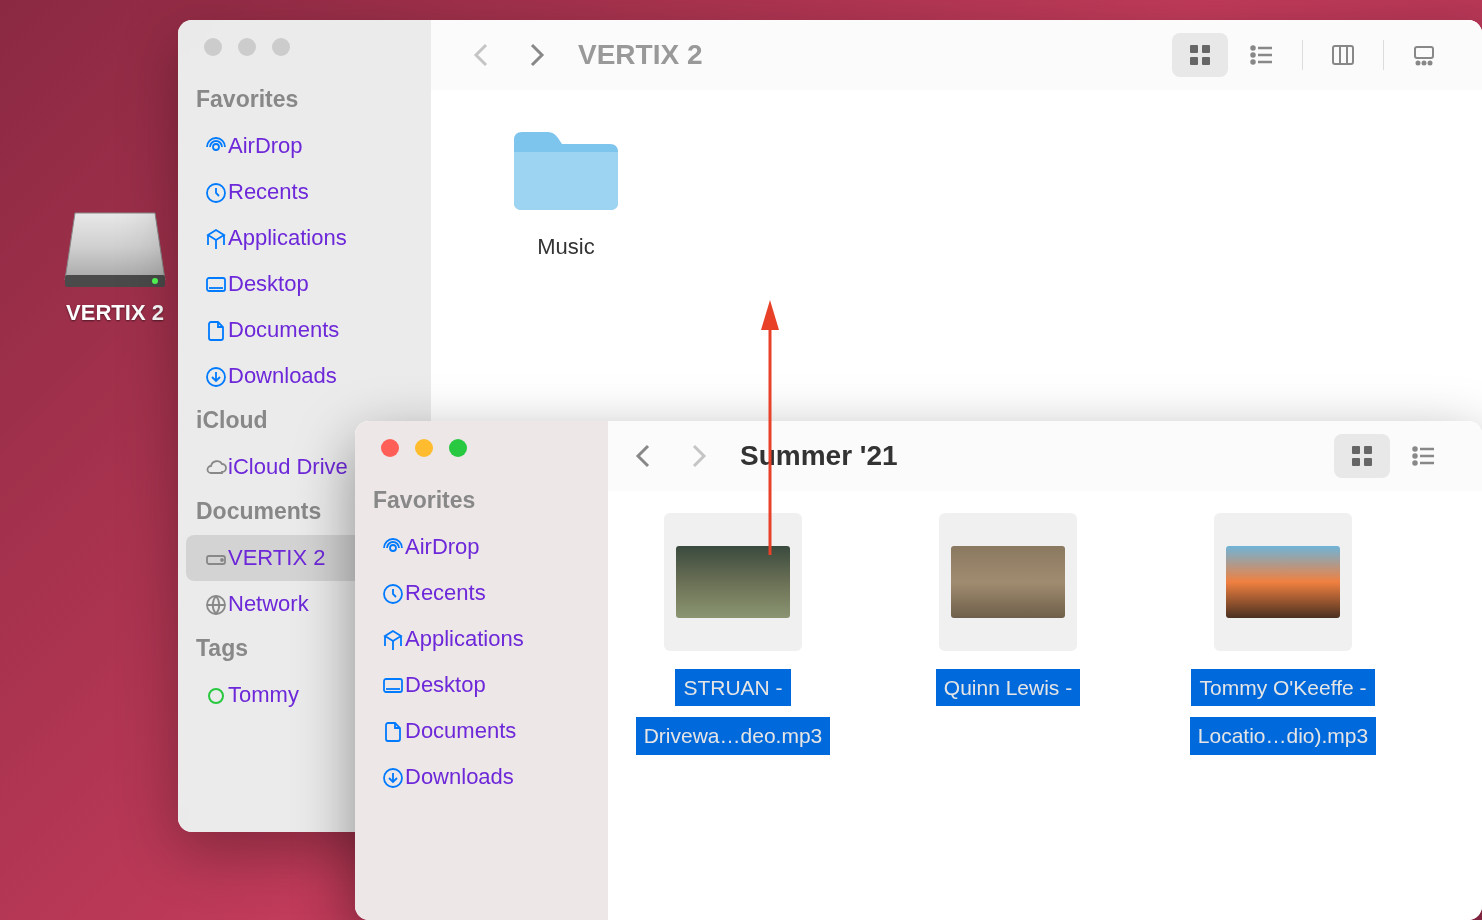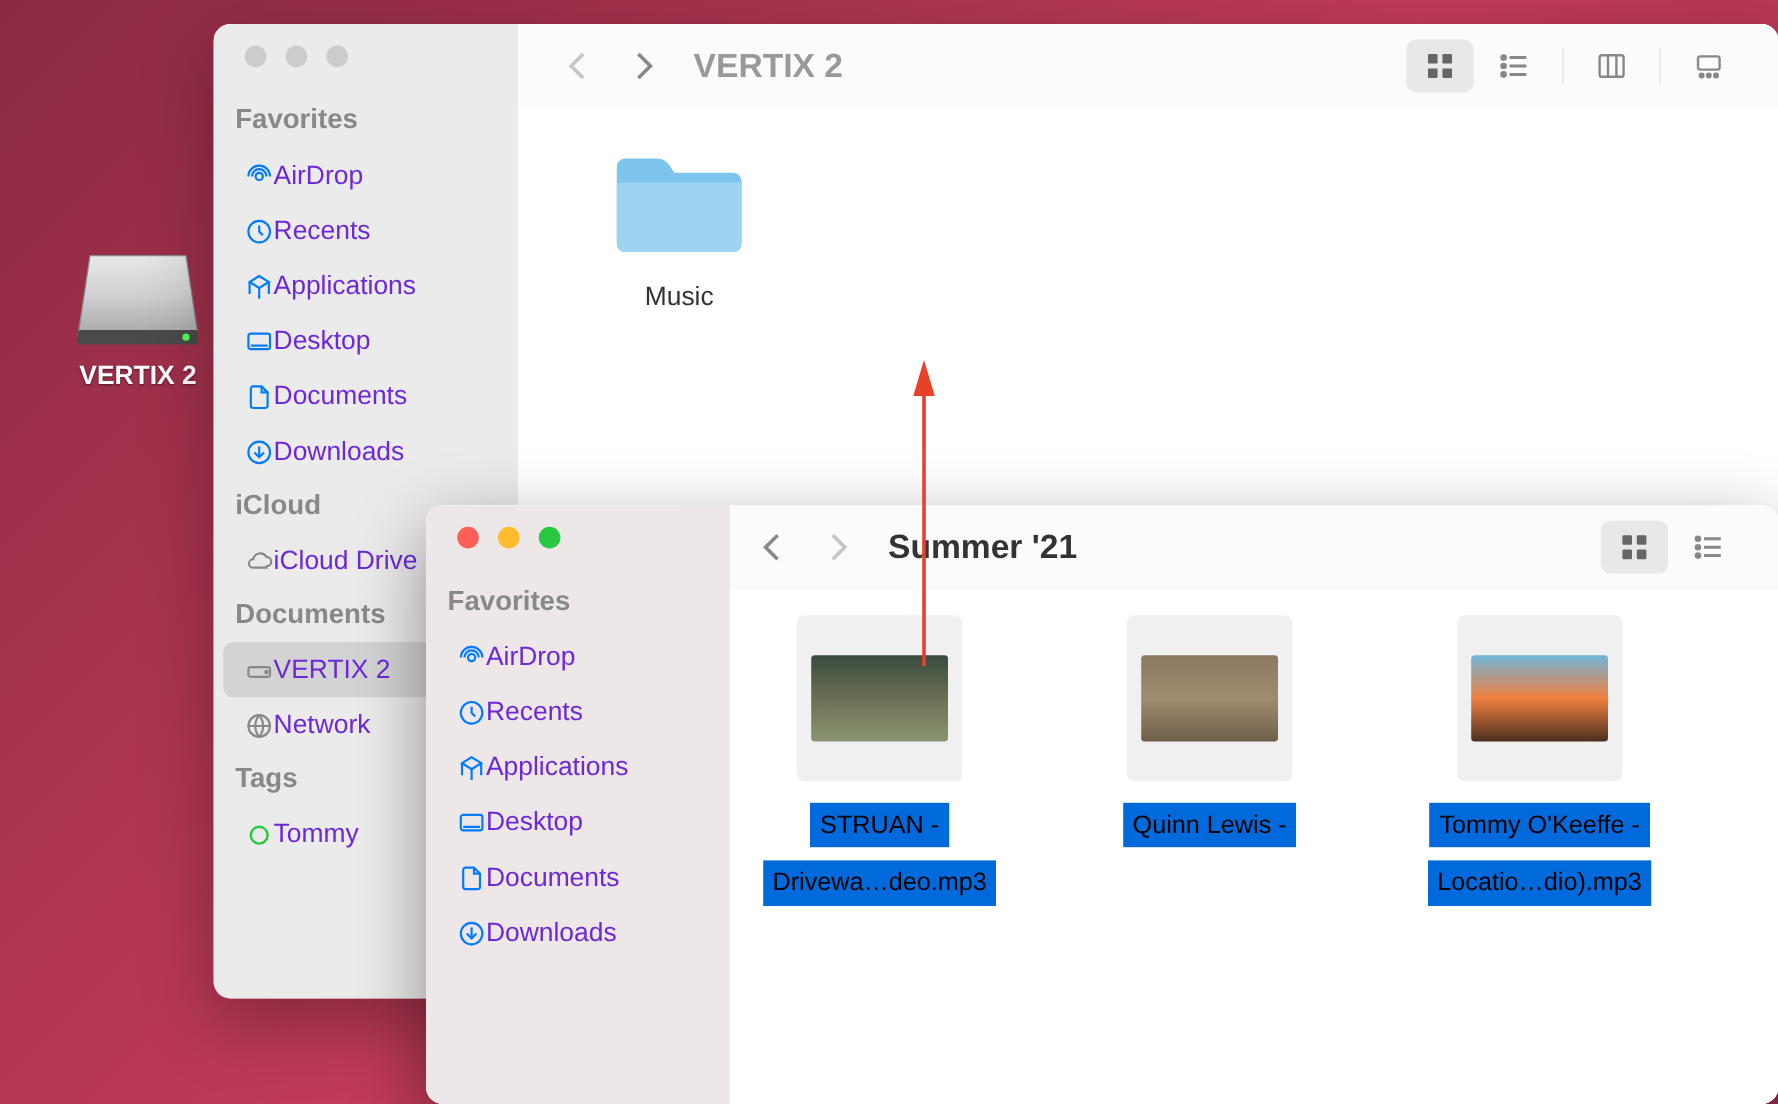--- a/index.html
+++ b/index.html
@@ -46,21 +46,21 @@
     .finder2 { position: absolute; top: 421px; left: 355px; width: 1127px; height: 499px; background: white; border-radius: 14px; display: flex; overflow: hidden; box-shadow: 0 20px 60px rgba(0,0,0,0.4); }
     .sidebar2 { width: 253px; background: rgba(235,229,229,0.92); backdrop-filter: blur(20px); display: flex; flex-direction: column; padding: 18px 0 0 0; }
     .main2 { flex: 1; background: white; display: flex; flex-direction: column; }
     .toolbar2 { height: 70px; display: flex; align-items: center; padding: 0 30px 0 20px; gap: 22px; background: #fbfbfb; }
     .window-title2 { font-size: 28px; font-weight: 700; color: #333; margin-left: 4px; }
 
     .content2 { flex: 1; padding: 22px 20px; display: flex; gap: 65px; align-items: flex-start; }
     .file-item { display: flex; flex-direction: column; align-items: center; width: 210px; }
     .file-thumb { width: 138px; height: 138px; background: #f0f0f0; border-radius: 6px; display: flex; align-items: center; justify-content: center; margin-bottom: 18px; }
     .file-preview { width: 114px; height: 72px; border-radius: 3px; }
-    .file-label { font-size: 21px; color: #000000; background: #0069dc; padding: 4px 8px; text-align: center; line-height: 1.4; }
+    .file-label { font-size: 21px; color: #e5e5e5; background: #0069dc; padding: 4px 8px; text-align: center; line-height: 1.4; }
     .file-label + .file-label { margin-top: 11px; }
 
     
     .arrow { position: absolute; top: 300px; left: 755px; z-index: 10; }
 
     svg { display: block; }
   </style>
 </head>
 <body>
 

